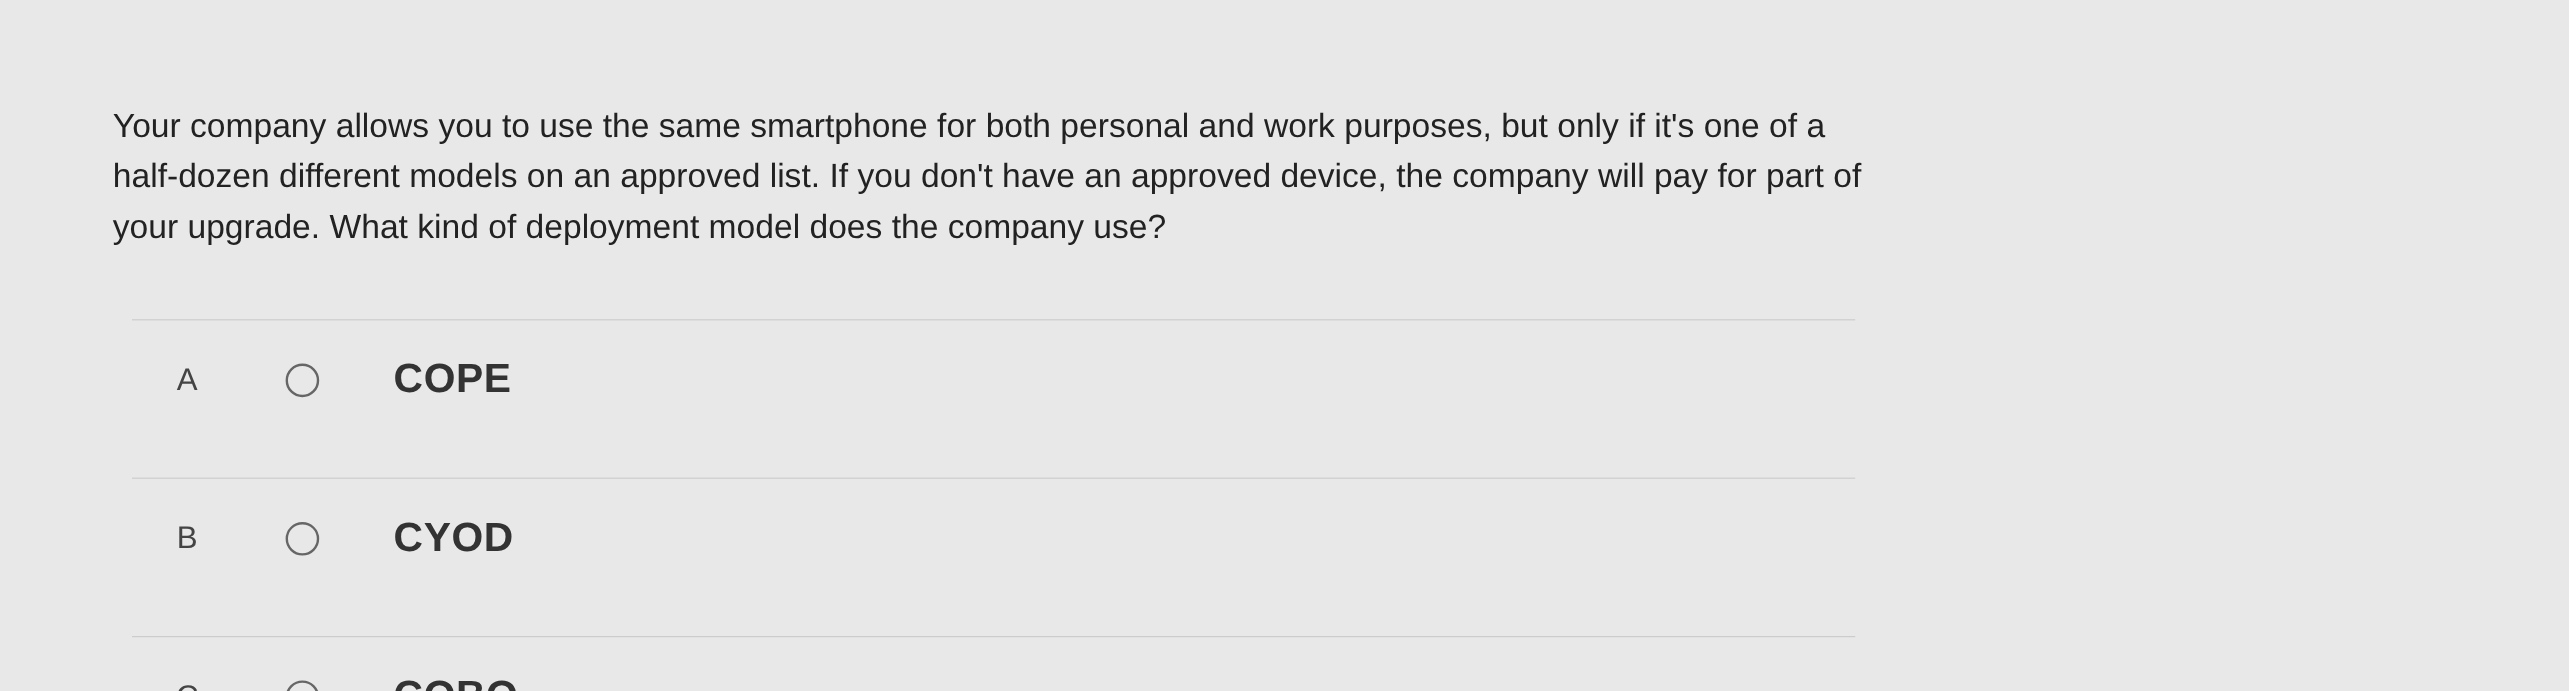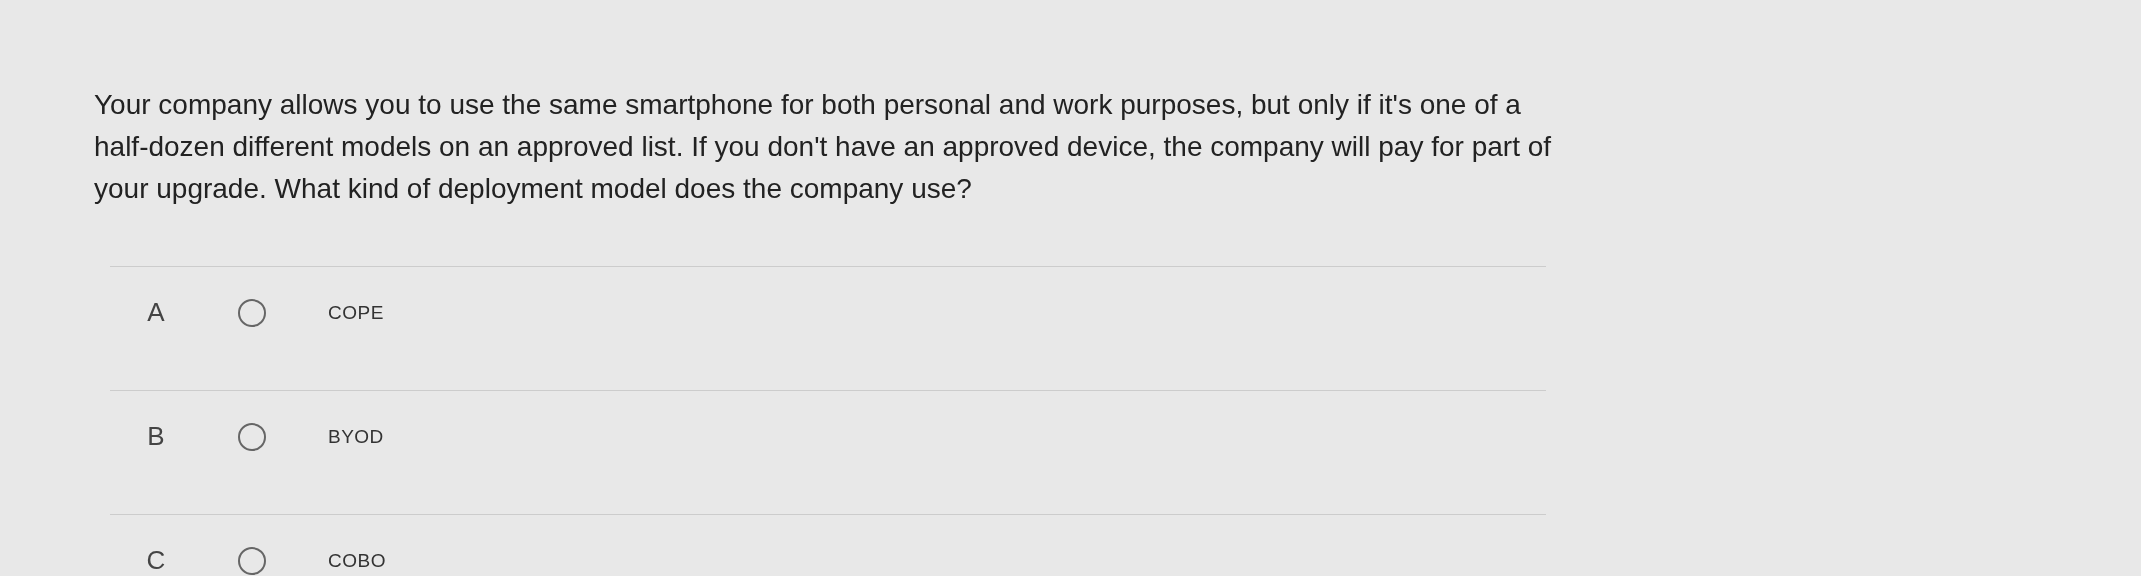--- a/index.html
+++ b/index.html
@@ -64,42 +64,42 @@
       border-radius: 50%;
       border: 2px solid #666;
       background: transparent;
       flex-shrink: 0;
       cursor: pointer;
       appearance: none;
       -webkit-appearance: none;
     }
 
     .option-label {
-      font-size: 19px;
+      font-size: 34px;
       color: #333;
-      font-weight: 400;
+      font-weight: 700;
       letter-spacing: 0.5px;
     }
   </style>
 </head>
 <body>
 
 <div class="question-container">
   <p class="question-text">Your company allows you to use the same smartphone for both personal and work purposes, but only if it's one of a half-dozen different models on an approved list. If you don't have an approved device, the company will pay for part of your upgrade. What kind of deployment model does the company use?</p>
 
   <div class="options-list">
   <div class="option-row">
         <span class="option-letter">A</span>
         <input type="radio" class="option-radio" name="answer" style="">
         <span class="option-label">COPE</span>
       </div>
       <div class="option-row">
         <span class="option-letter">B</span>
         <input type="radio" class="option-radio" name="answer" style="">
-        <span class="option-label">BYOD</span>
+        <span class="option-label">CYOD</span>
       </div>
       <div class="option-row">
         <span class="option-letter">C</span>
         <input type="radio" class="option-radio" name="answer" style="">
         <span class="option-label">COBO</span>
       </div>
       <div class="option-row">
         <span class="option-letter">D</span>
         <input type="radio" class="option-radio" name="answer" style="">
         <span class="option-label">COPE</span>

